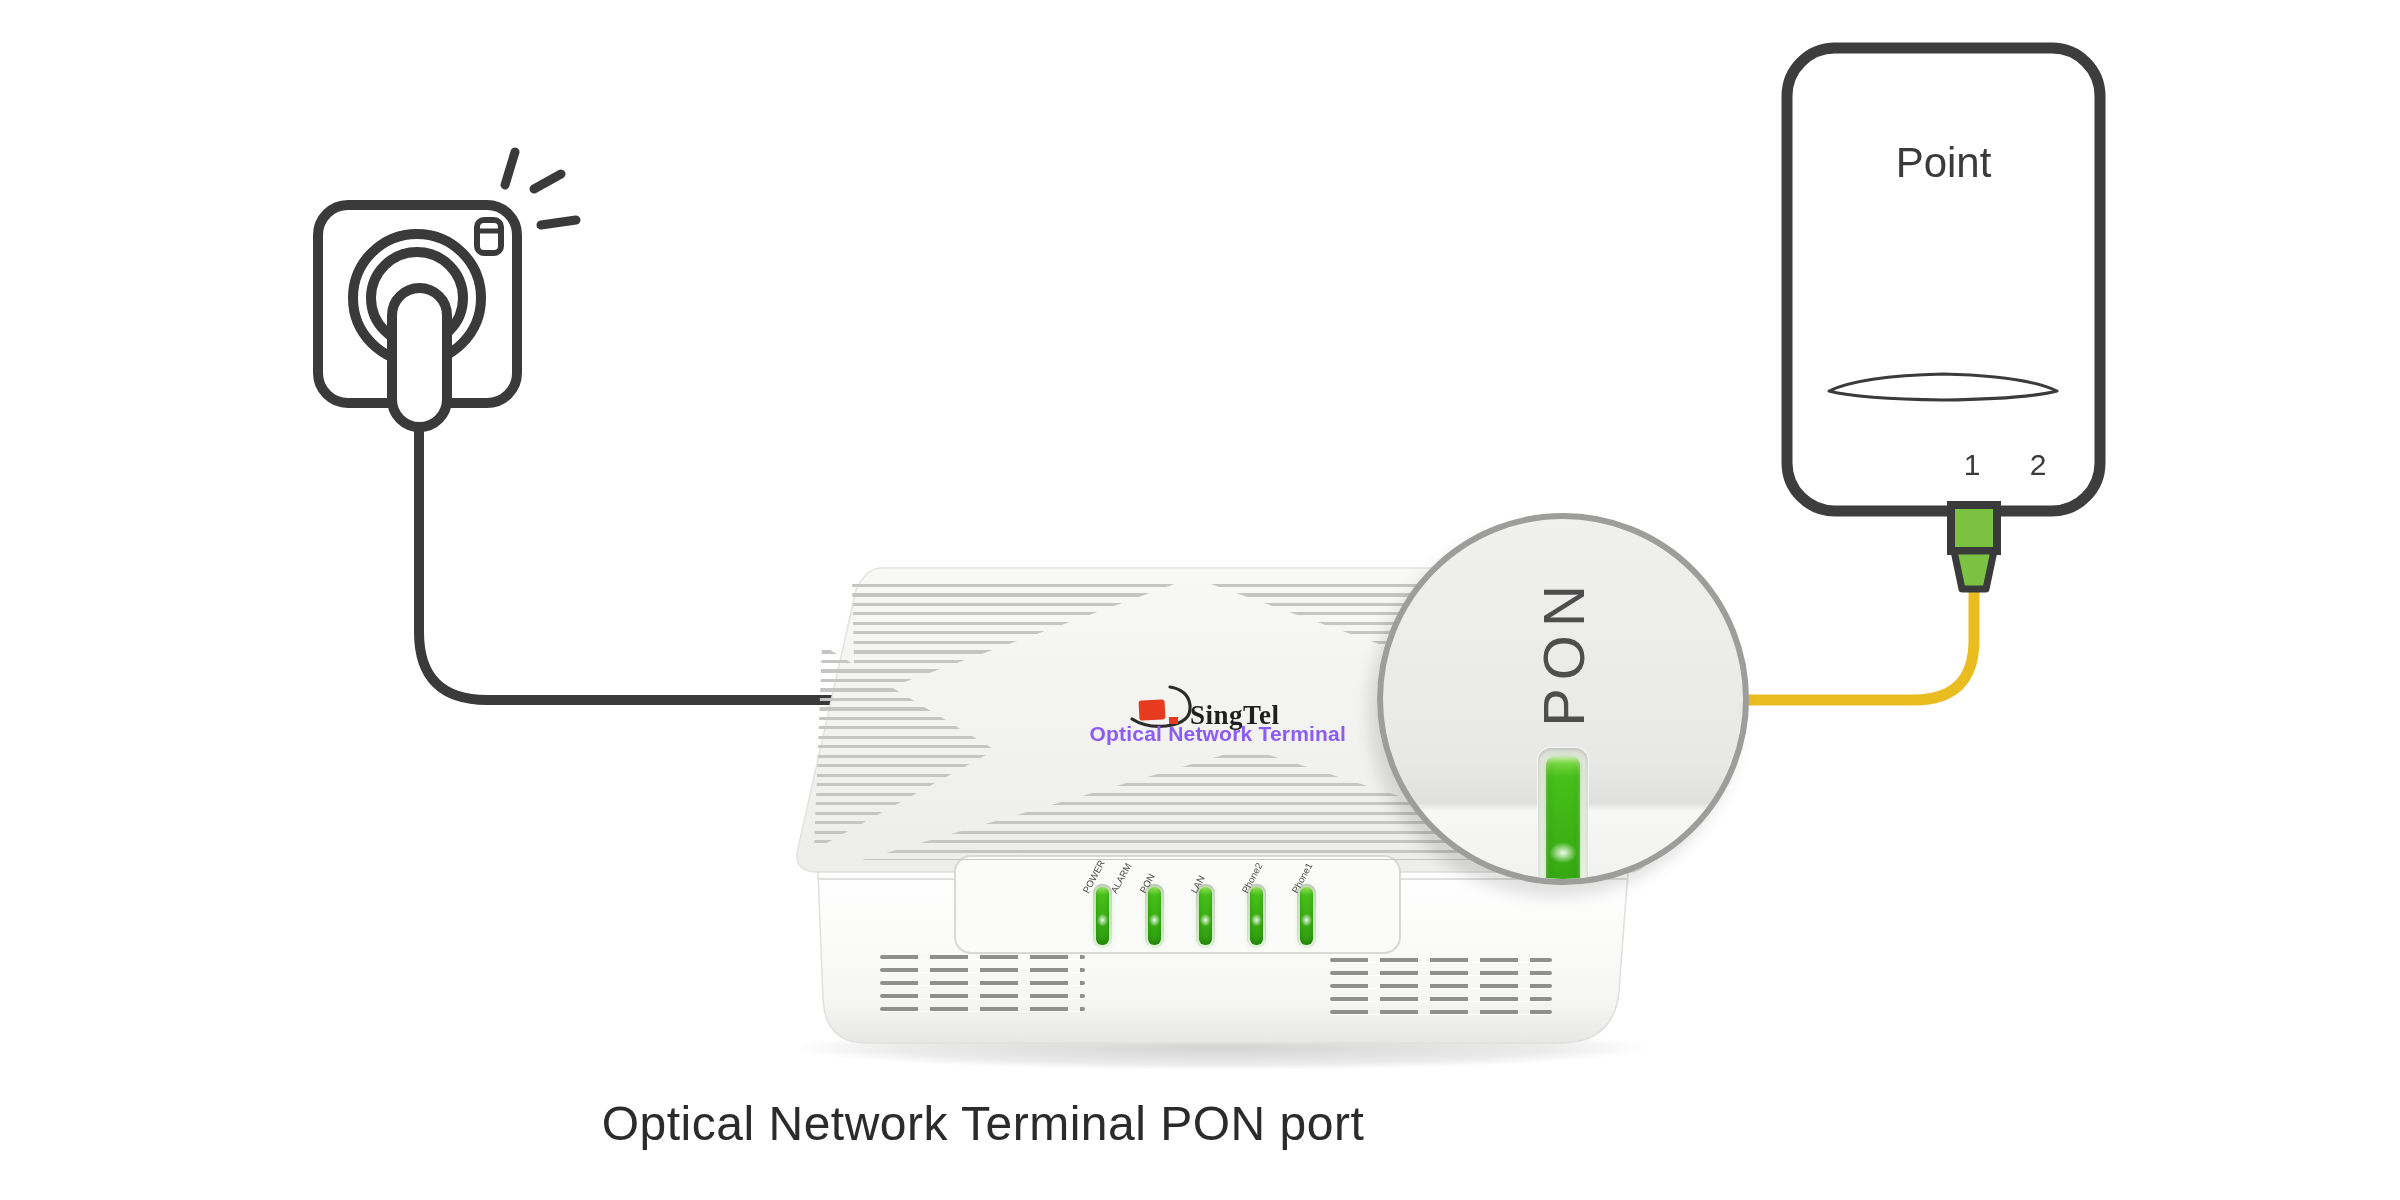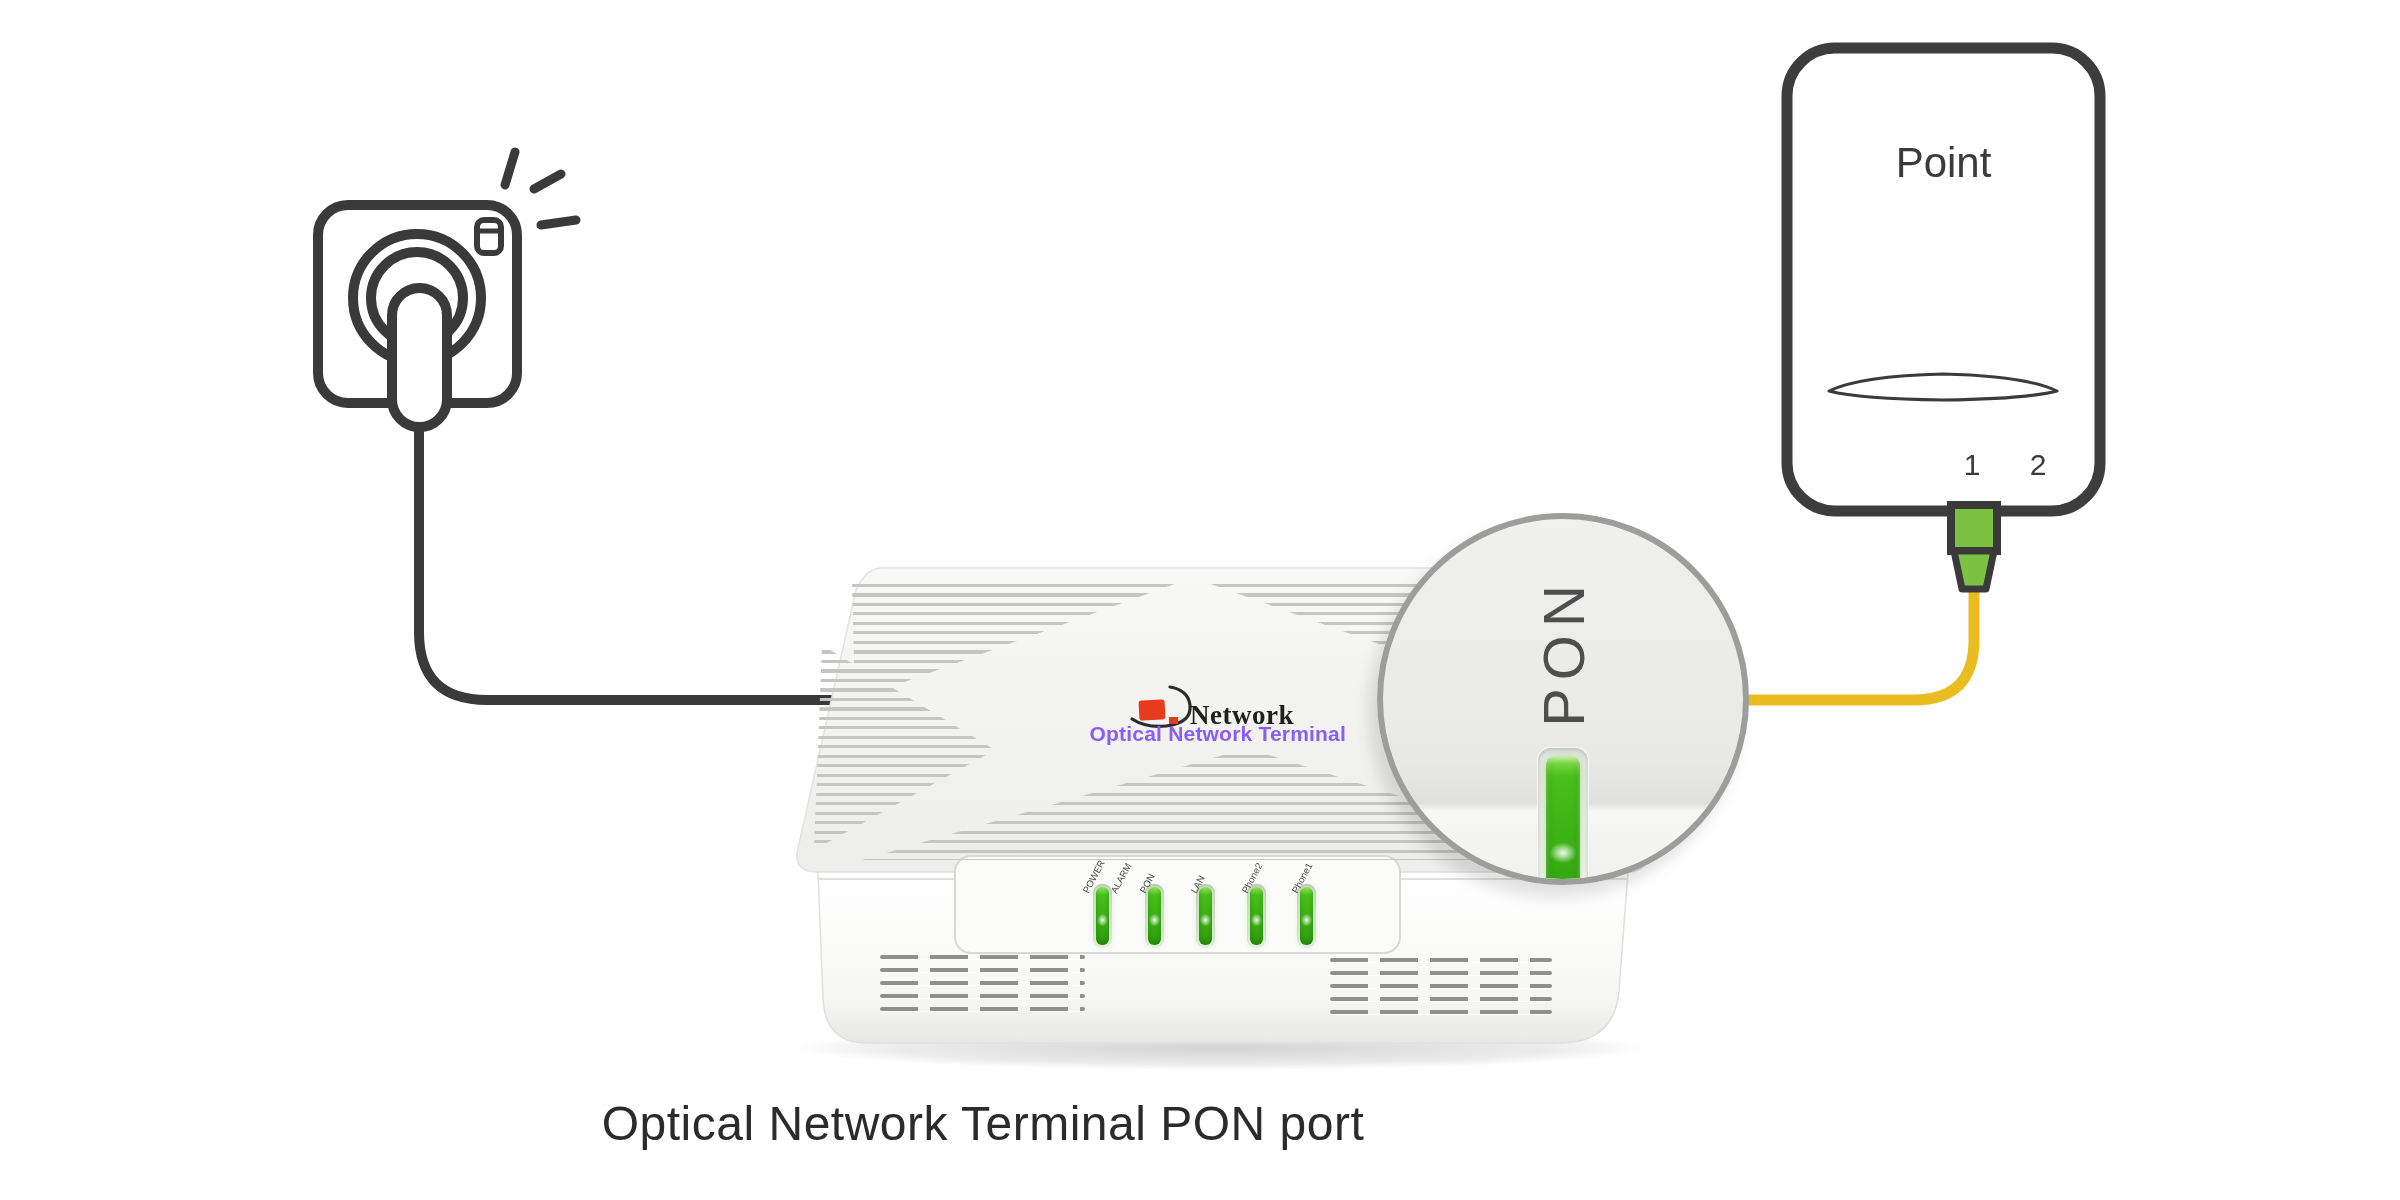--- a/index.html
+++ b/index.html
@@ -137,21 +137,21 @@
   <div class="stripe-field sf-tr"></div>
   <div class="stripe-field sf-left"></div>
   <div class="stripe-field sf-bottom"></div>
 </div>
 
 <div id="logo-red-rect" class="abs"></div>
 <svg class="abs" style="left:1125px;top:668px;z-index:3;" width="80" height="64">
   <path d="M 7,51 Q 21,60 41,58 Q 67,55 65,37 Q 63,22 45,19" fill="none" stroke="#2b2b2b" stroke-width="3.2" stroke-linecap="round"></path>
 </svg>
 <div id="logo-red-dot" class="abs"></div>
-<div id="brand-text" class="abs">Network</div>
+<div id="brand-text" class="abs">SingTel</div>
 <div id="device-label" class="abs">Optical Network Terminal</div>
 
 <div class="abs led-label" style="left:1090px;">POWER</div>
 <div class="abs led-label" style="left:1118px;">ALARM</div>
 <div class="abs led-label" style="left:1147px;">PON</div>
 <div class="abs led-label" style="left:1198px;">LAN</div>
 <div class="abs led-label" style="left:1249px;">Phone2</div>
 <div class="abs led-label" style="left:1299px;">Phone1</div>
 
 <div class="abs led-slot" style="left:1093px;">

